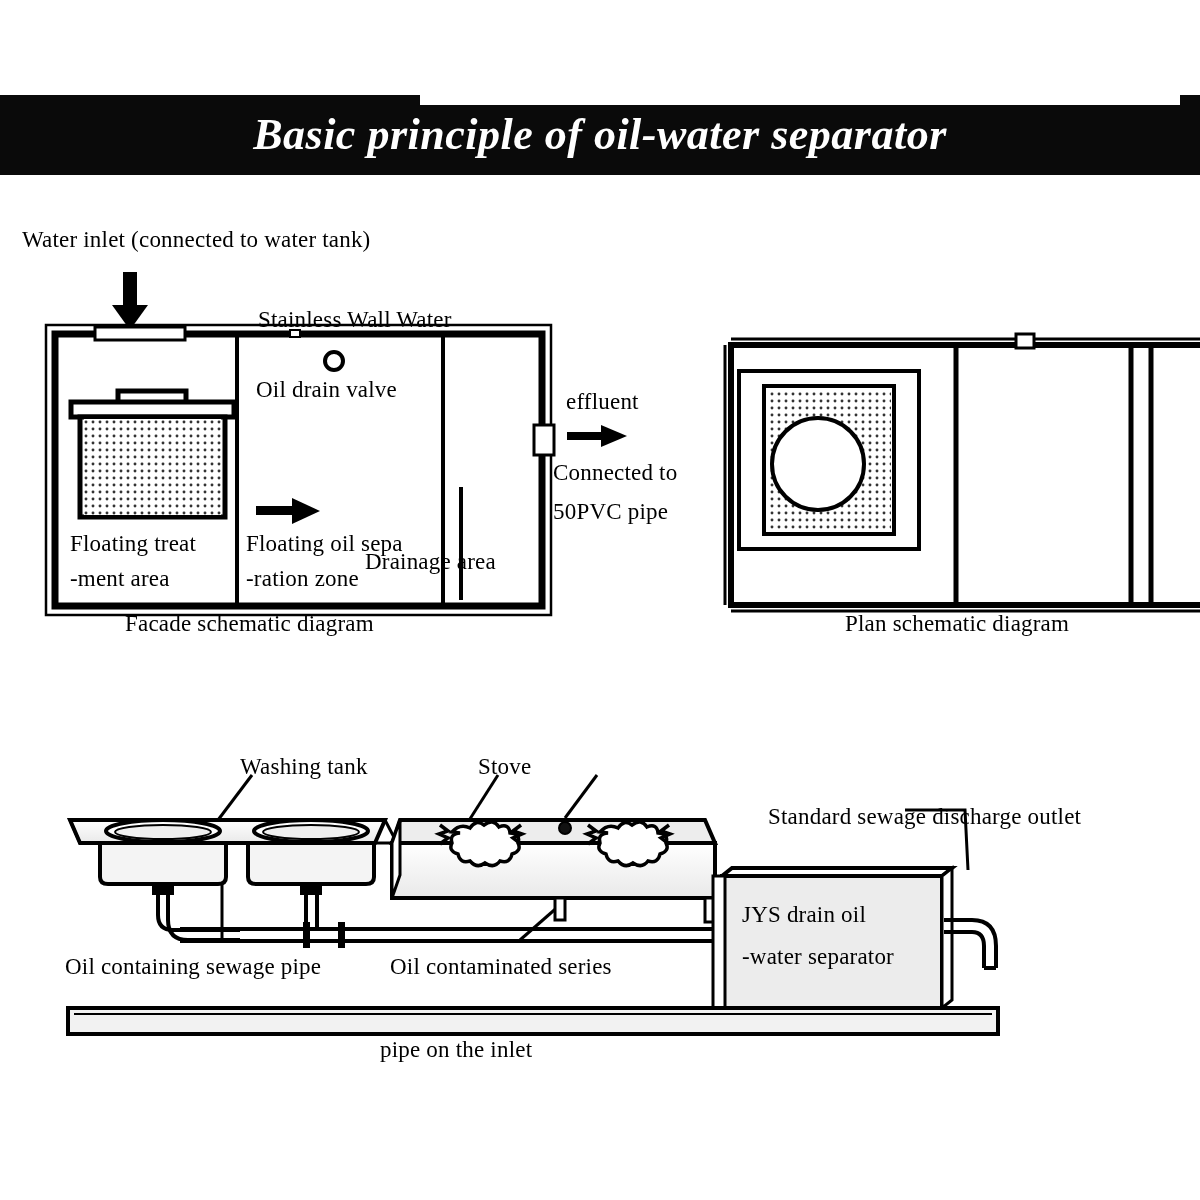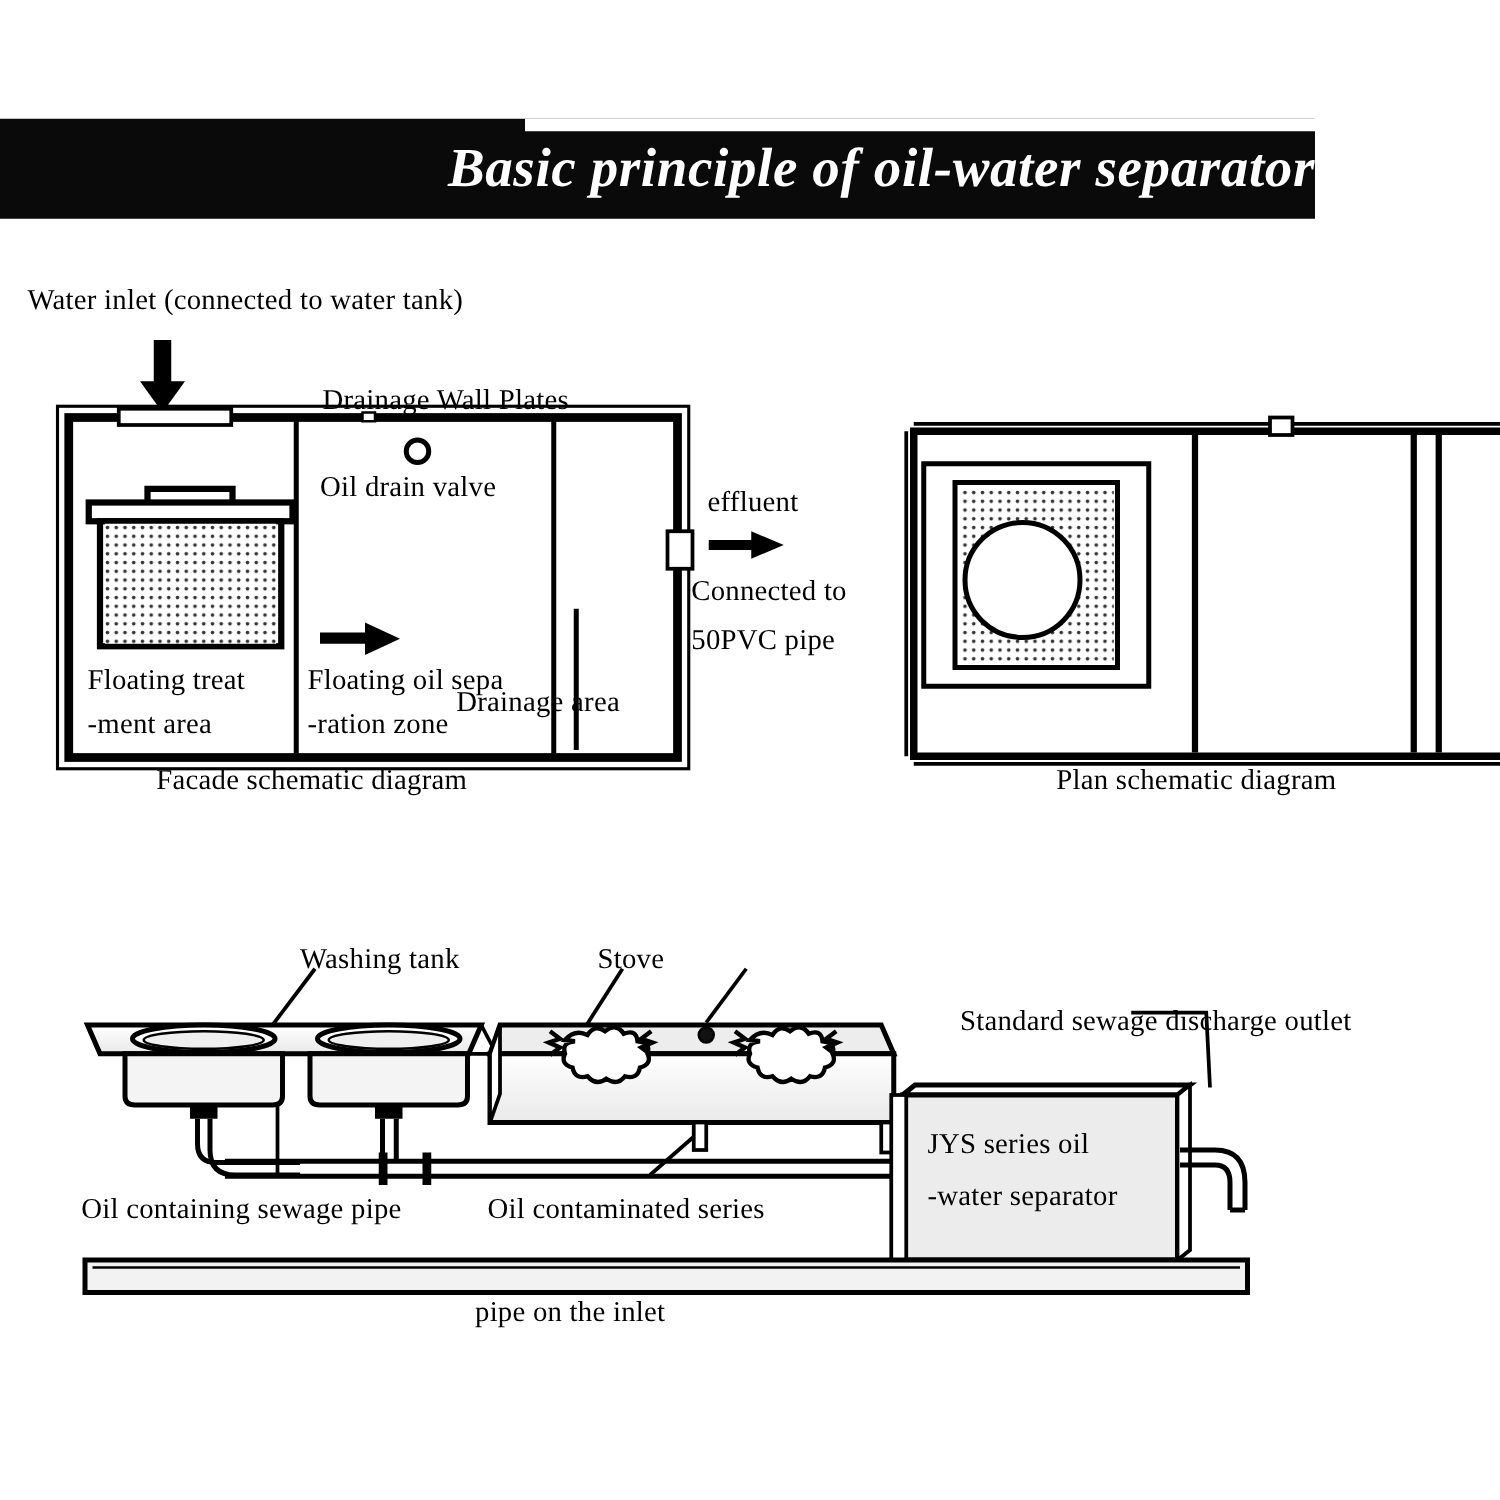--- a/index.html
+++ b/index.html
@@ -5,22 +5,22 @@
   html,body{margin:0;padding:0;background:#ffffff;}
   body{
     width:1200px;height:1200px;position:relative;overflow:hidden;
     font-family:"Liberation Serif","DejaVu Serif",serif;
     color:#000;
   }
   .stage{position:absolute;left:0;top:0;width:1200px;height:1200px;}
 
   
   .banner{
-    position:absolute;left:0;top:95px;width:1052px;height:80px;
-    background:#0a0a0a;display:flex;align-items:center;justify-content:flex-end;
+    position:absolute;left:0;top:95px;width:1200px;height:80px;
+    background:#0a0a0a;display:flex;align-items:center;justify-content:center;
   }
   .banner-notch{
     position:absolute;left:420px;top:95px;width:760px;height:10px;background:#ffffff;
   }
   .banner-title{
     color:#ffffff;font-style:italic;font-weight:bold;font-size:44px;
     letter-spacing:0.5px;line-height:1;
     font-family:"Liberation Serif","DejaVu Serif",serif;
     white-space:nowrap;
   }
@@ -99,21 +99,21 @@
         <circle cx="2" cy="2" r="1.45" fill="#333"></circle>
       </pattern>
       <pattern id="meshdots2" width="7" height="7" patternUnits="userSpaceOnUse">
         <rect width="7" height="7" fill="#ffffff"></rect>
         <circle cx="2" cy="2" r="1.45" fill="#333"></circle>
       </pattern>
     </defs>
   </svg>
 
   <div class="lbl" style="left:22px;top:228px;">Water inlet (connected to water tank)</div>
-  <div class="lbl" style="left:258px;top:308px;">Drainage Wall Plates</div>
+  <div class="lbl" style="left:258px;top:308px;">Stainless Wall Water</div>
   <div class="lbl" style="left:256px;top:378px;">Oil drain valve</div>
   <div class="lbl" style="left:70px;top:532px;">Floating treat</div>
   <div class="lbl" style="left:70px;top:567px;">-ment area</div>
   <div class="lbl" style="left:246px;top:532px;">Floating oil sepa</div>
   <div class="lbl" style="left:246px;top:567px;">-ration zone</div>
   <div class="lbl" style="left:365px;top:550px;">Drainage area</div>
   <div class="lbl" style="left:566px;top:390px;">effluent</div>
   <div class="lbl" style="left:553px;top:461px;">Connected to</div>
   <div class="lbl" style="left:553px;top:500px;">50PVC pipe</div>
   <div class="lbl" style="left:125px;top:612px;">Facade schematic diagram</div>
@@ -235,17 +235,17 @@
       <rect x="68" y="1008" width="930" height="26" fill="#f2f2f2" stroke="#000" stroke-width="4"></rect>
       <line x1="74" y1="1014" x2="992" y2="1014" class="ln" stroke-width="2"></line>
     </g>
   </svg>
 
   <div class="lbl" style="left:240px;top:755px;">Washing tank</div>
   <div class="lbl" style="left:478px;top:755px;">Stove</div>
   <div class="lbl" style="left:768px;top:805px;">Standard sewage discharge outlet</div>
   <div class="lbl" style="left:65px;top:955px;">Oil containing sewage pipe</div>
   <div class="lbl" style="left:390px;top:955px;">Oil contaminated series</div>
-  <div class="lbl" style="left:742px;top:903px;">JYS series oil</div>
+  <div class="lbl" style="left:742px;top:903px;">JYS drain oil</div>
   <div class="lbl" style="left:742px;top:945px;">-water separator</div>
   <div class="lbl" style="left:380px;top:1038px;">pipe on the inlet</div>
 
 </div>
 
 </body></html>

